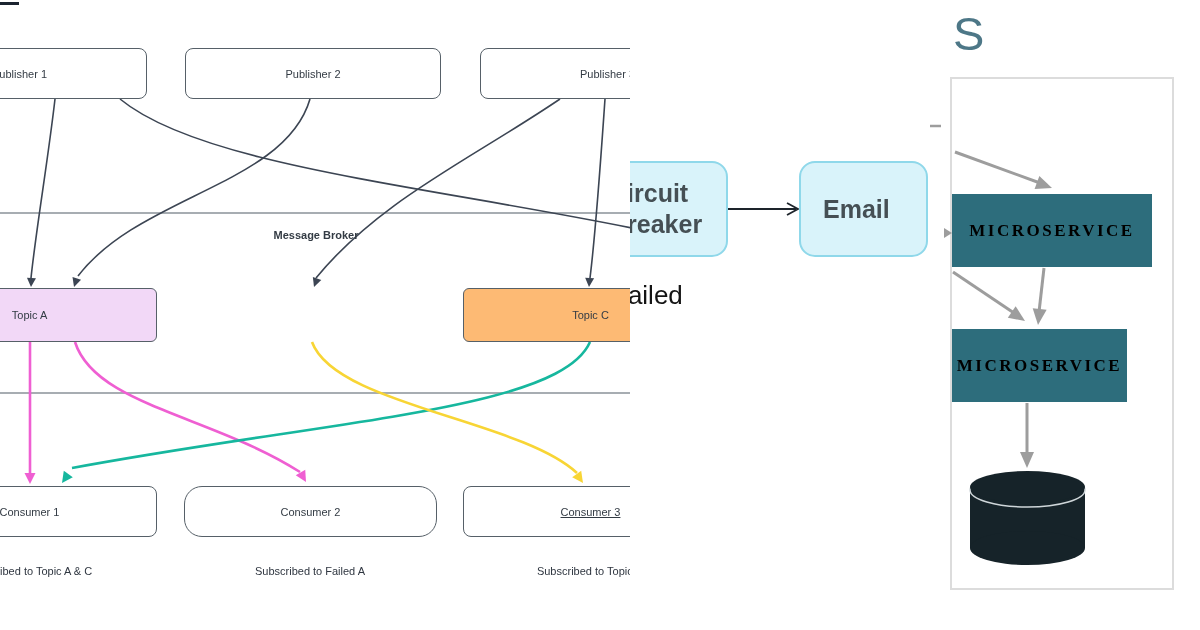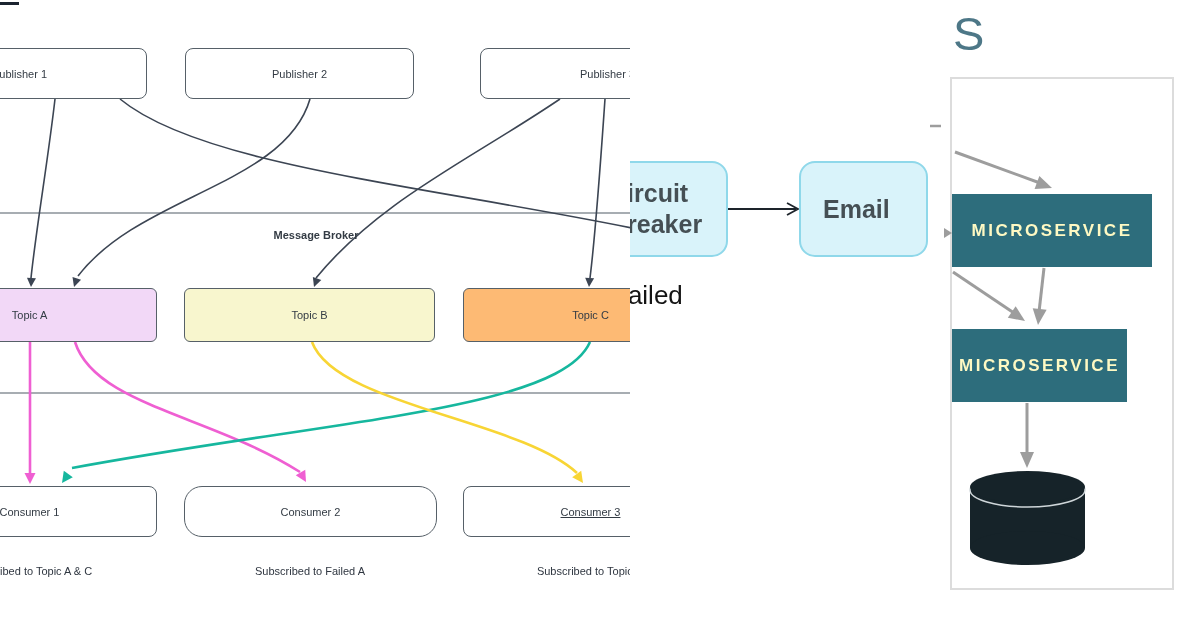--- a/index.html
+++ b/index.html
@@ -16,43 +16,43 @@
   .mid-arrow{position:absolute;left:0;top:0;pointer-events:none;}
 
   
   .left-diagram{position:absolute;left:0;top:0;width:630px;height:630px;background:#ffffff;overflow:hidden;}
   .corner-bar{position:absolute;left:0;top:2px;width:19px;height:3px;background:#1b2430;}
   .node{position:absolute;border:1.6px solid #566068;border-radius:8px;background:#fff;
         display:flex;align-items:center;justify-content:center;
         font-size:11px;color:#333b44;box-sizing:border-box;}
   .pub,.cons{height:51px;}
   .p1{left:-108px;top:48px;width:255px;}
-  .p2{left:185px;top:48px;width:229px;text-align:right;}
+  .p2{left:185px;top:48px;width:256px;text-align:right;}
   .p3{left:480px;top:48px;width:255px;}
   .topic{height:54px;border-radius:6px;top:288px;}
   .tA{left:-98px;width:255px;background:#f2d8f7;}
   .tB{left:184px;width:251px;background:#f8f6ce;}
   .tC{left:463px;width:255px;background:#fdba74;}
   .c1{left:-98px;top:486px;width:255px;}
   .c2{left:184px;top:486px;width:253px;border-radius:18px;}
   .c3{left:463px;top:486px;width:255px;text-decoration:underline;}
   .broker-label{position:absolute;left:316px;top:229px;transform:translateX(-50%);
                 font-size:11px;color:#333b44;white-space:nowrap;font-weight:bold;}
   .sub-label{position:absolute;top:565px;transform:translateX(-50%);font-size:11px;color:#2f3640;white-space:nowrap;}
   .sub1{left:29px;} .sub2{left:310px;} .sub3{left:590px;}
   .wires{position:absolute;left:0;top:0;pointer-events:none;}
 
   
   .right-sec{position:absolute;left:930px;top:0;width:270px;height:630px;background:#fff;overflow:hidden;}
   .heading-frag{position:absolute;left:23px;top:6px;font-size:47px;font-weight:300;color:#4d7787;}
   .panel{position:absolute;left:20px;top:77px;width:224px;height:513px;border:2px solid #dcdcdc;
          background:#fff;box-sizing:border-box;}
-  .ms-box{position:absolute;background:#2d6d7c;color:#fef9c3;font-weight:700;font-size:17px;
+  .ms-box{position:absolute;background:#2d6d7c;color:#000000;font-weight:700;font-size:17px;
           letter-spacing:2.5px;display:flex;align-items:center;justify-content:center;
-          white-space:nowrap;overflow:hidden;}
+          white-space:nowrap;overflow:hidden;font-family:Liberation Serif, serif;}
   .ms1{left:22px;top:194px;width:200px;height:73px;}
   .ms2{left:22px;top:329px;width:175px;height:73px;}
   .right-svg{position:absolute;left:0;top:0;pointer-events:none;}
 </style>
 </head>
 <body>
 
 <div class="canvas">
 
   <div>
@@ -106,21 +106,20 @@
       </g>
     </svg>
 
     <div class="node pub p1">Publisher 1</div>
     <div class="node pub p2">Publisher 2</div>
     <div class="node pub p3">Publisher 3</div>
 
     <div class="broker-label">Message Broker</div>
 
     <div class="node topic tA">Topic A</div>
-    <div class="node topic tB">Topic B</div>
     <div class="node topic tC">Topic C</div>
 
     <div class="node cons c1">Consumer 1</div>
     <div class="node cons c2">Consumer 2</div>
     <div class="node cons c3">Consumer 3</div>
 
     <div class="sub-label sub1">Subscribed to Topic A &amp; C</div>
     <div class="sub-label sub2">Subscribed to Failed A</div>
     <div class="sub-label sub3">Subscribed to Topic B</div>
   </div>

